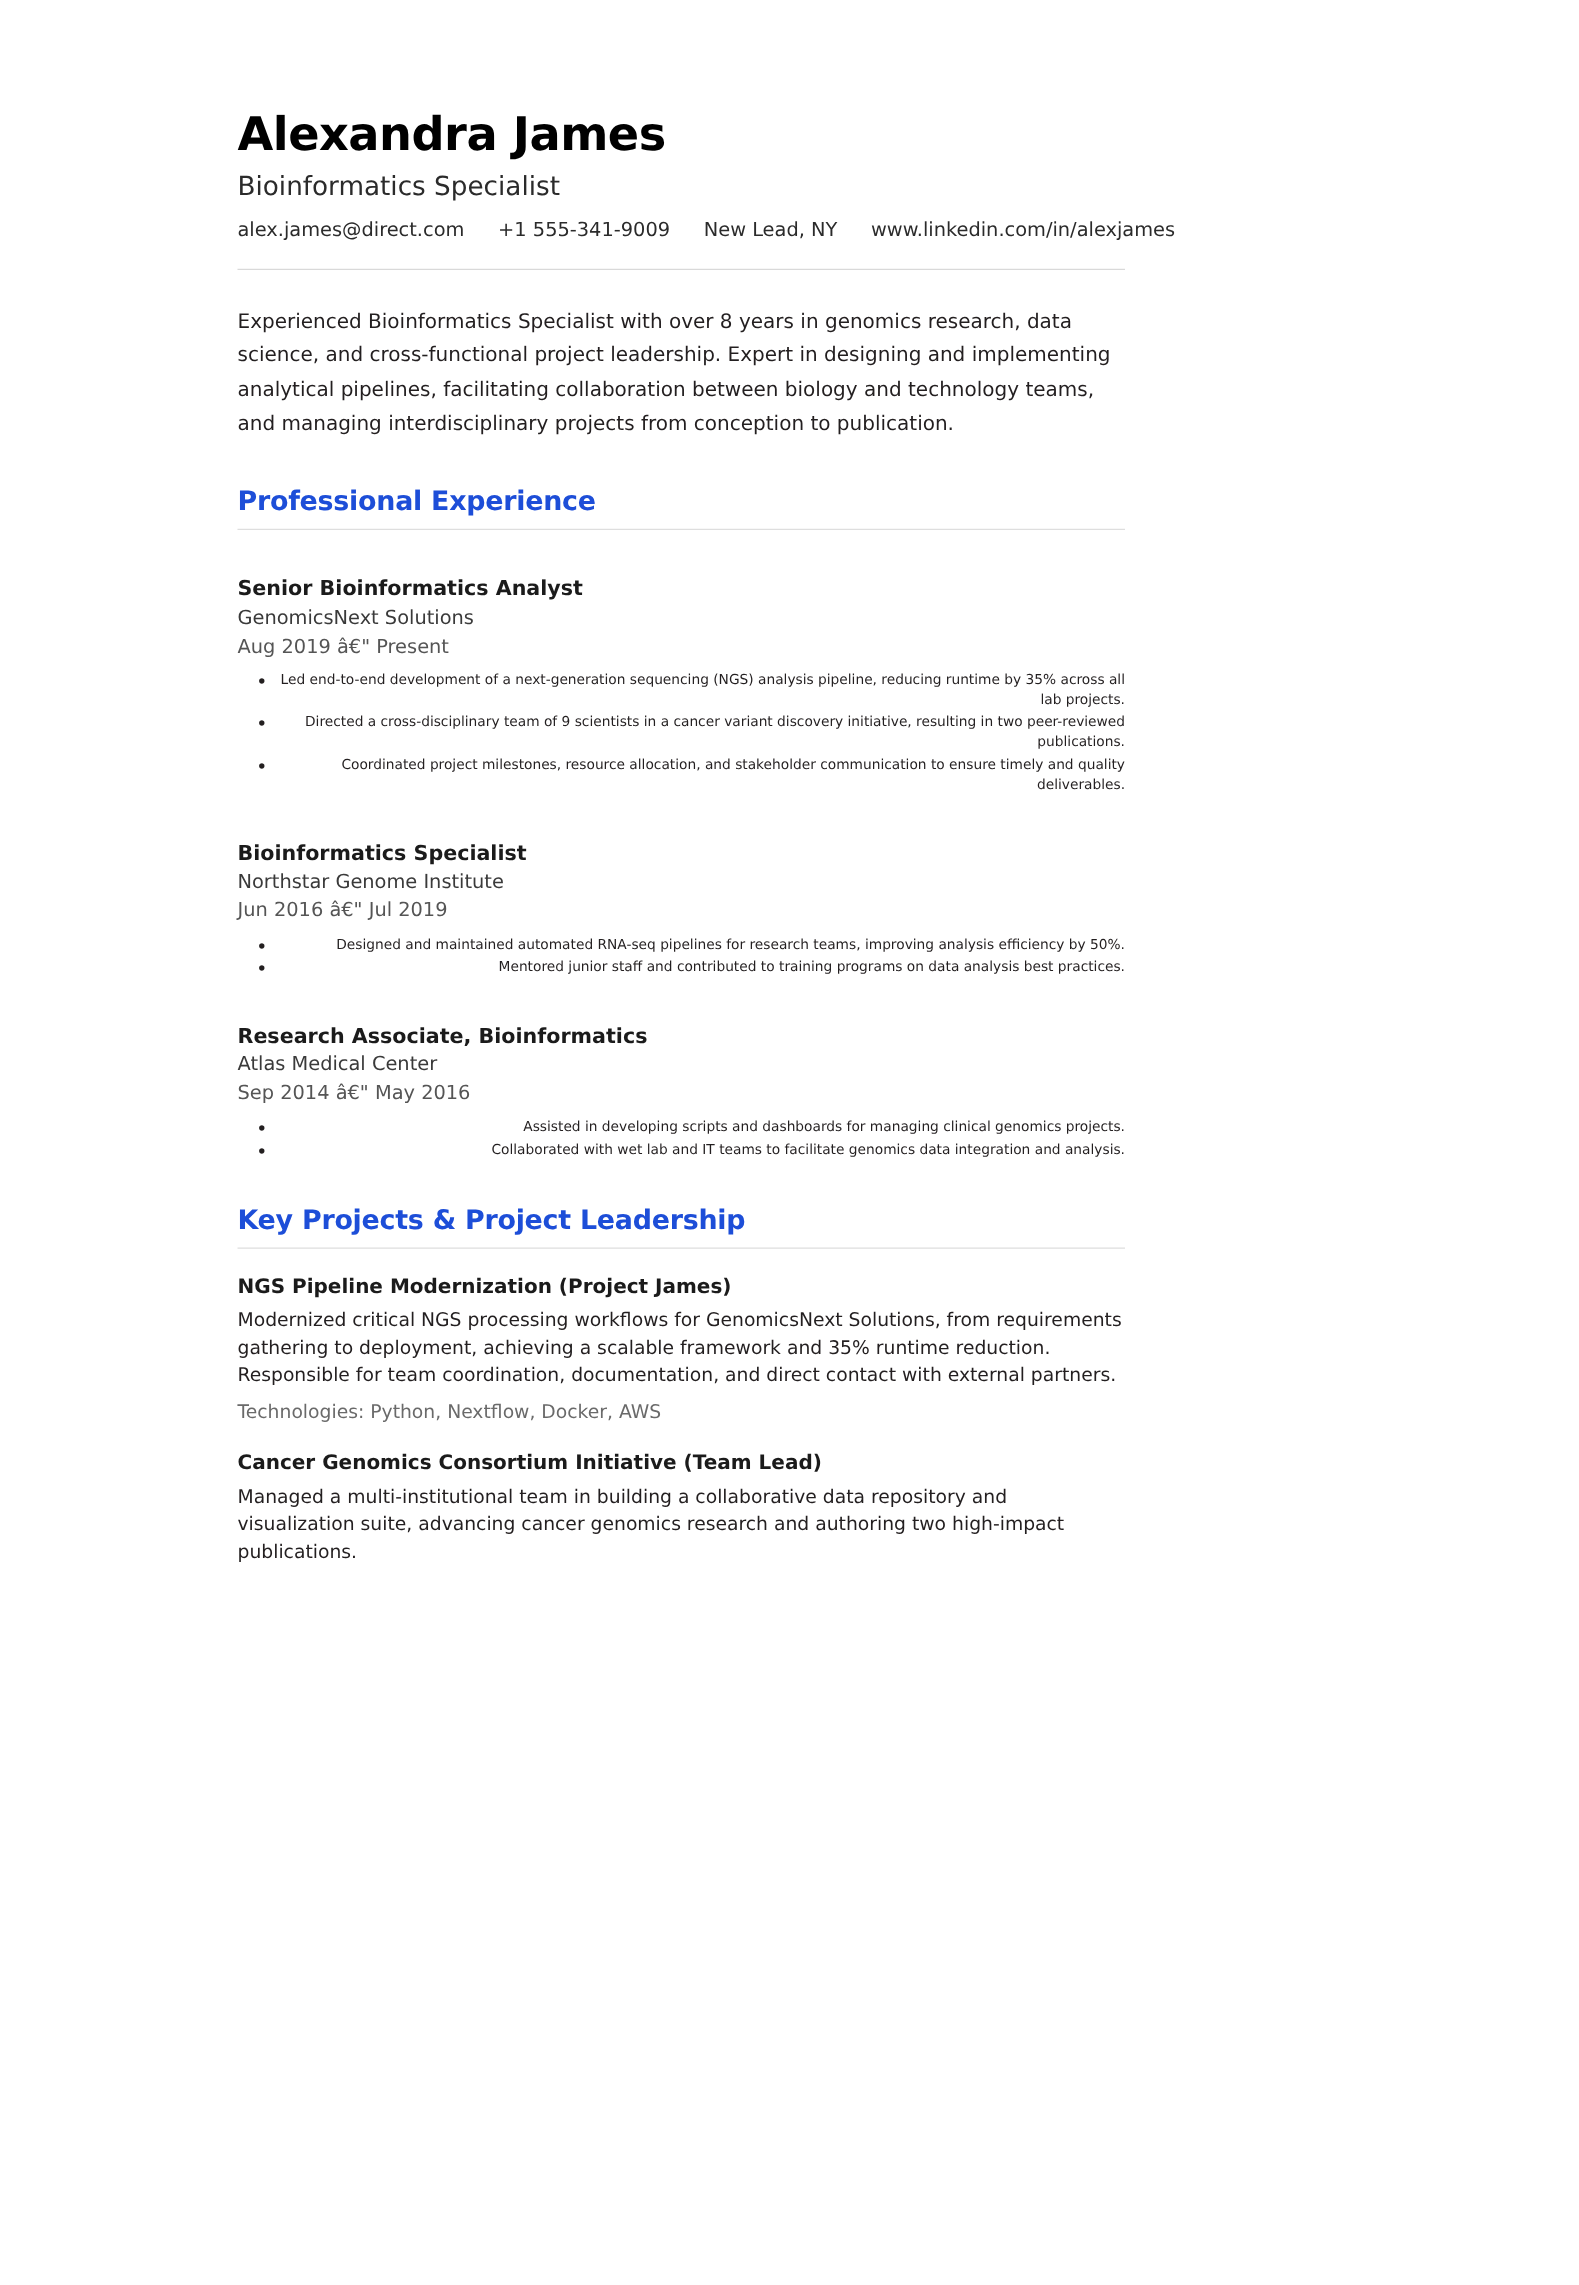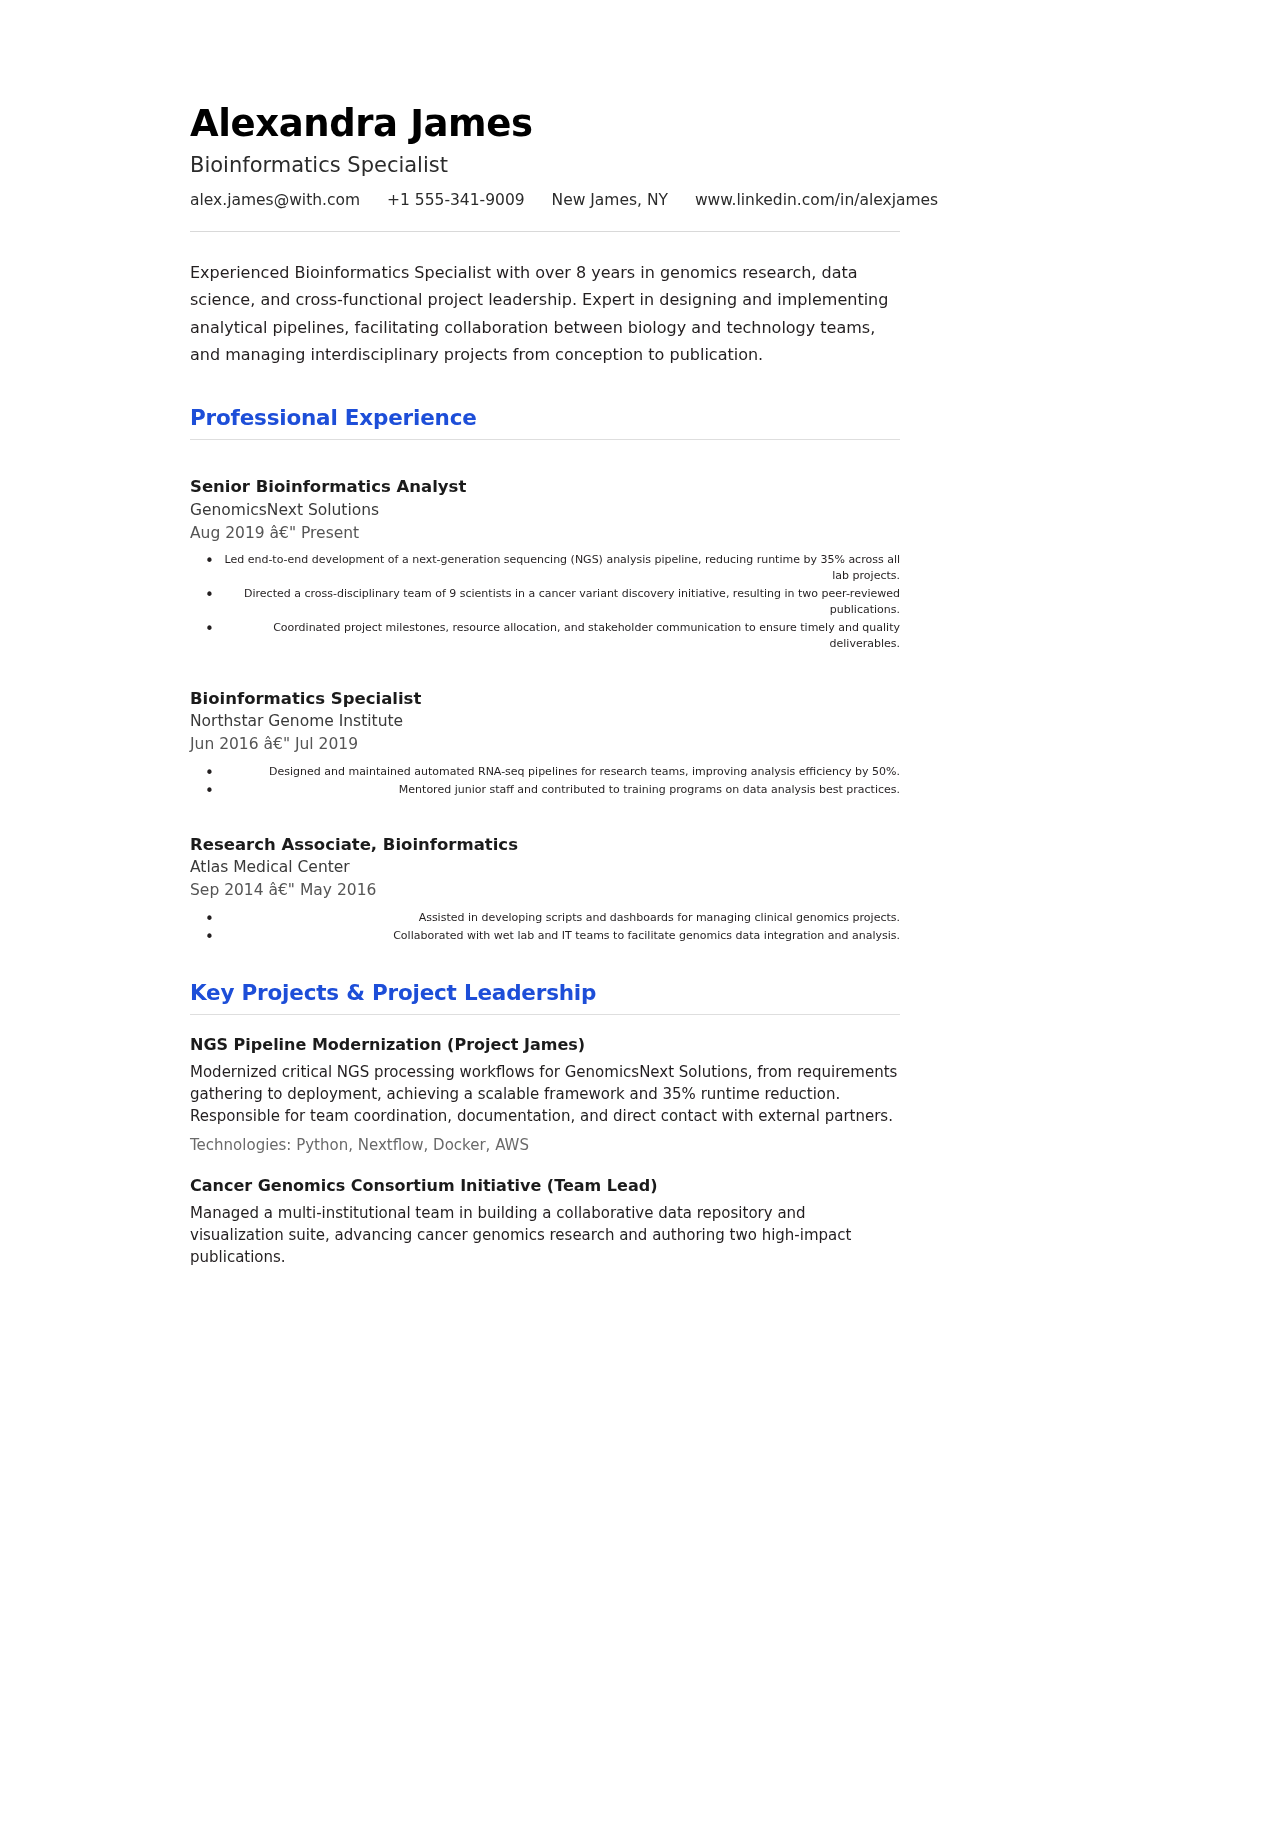--- a/index.html
+++ b/index.html
@@ -7,21 +7,21 @@
     width:1263px;height:1828px;overflow:hidden;position:relative;
     font-family:"DejaVu Sans","Liberation Sans",sans-serif;
     color:#231f20;
     -webkit-font-smoothing:antialiased;
   }
   .page{
     position:absolute;left:0;top:0;width:1263px;height:1295px;
     background:#fff;overflow:hidden;
   }
   .sheet{
-    position:absolute;left:190px;top:16px;width:710px;
+    position:absolute;left:190px;top:0;width:710px;
   }
 
   
   .name{
     font-size:37px;font-weight:bold;letter-spacing:-0.4px;
     color:#000;margin:0;padding-top:88px;line-height:1.06;
   }
   .headline{
     font-size:21px;color:#2b2b2b;margin:10px 0 0 0;line-height:1.2;
     font-weight:400;
@@ -98,23 +98,23 @@
 </style>
 </head>
 <body>
 
 <div class="page">
   <div class="sheet">
 
     <h1 class="name">Alexandra James</h1>
     <div class="headline">Bioinformatics Specialist</div>
     <div class="contact">
-      <span>alex.james@with.com</span>
+      <span>alex.james@direct.com</span>
       <span>+1 555-341-9009</span>
-      <span>New James, NY</span>
+      <span>New Lead, NY</span>
       <span>www.linkedin.com/in/alexjames</span>
     </div>
     <div class="rule-top"></div>
 
     <div class="summary">Experienced Bioinformatics Specialist with over 8 years in genomics research, data science, and cross-functional project leadership. Expert in designing and implementing analytical pipelines, facilitating collaboration between biology and technology teams, and managing interdisciplinary projects from conception to publication.</div>
 
     <div class="section">
       <h2 class="section-title">Professional Experience</h2>
       <div class="section-rule"></div>
 

